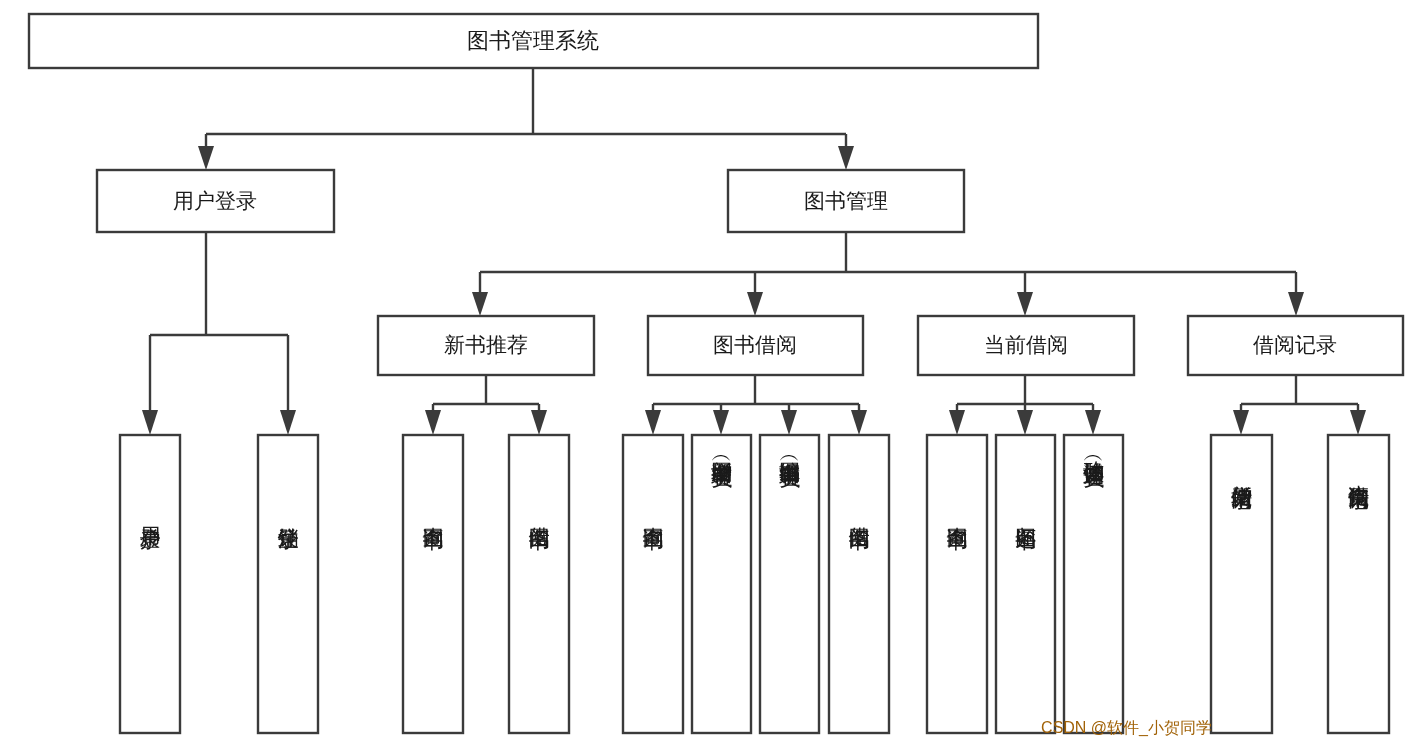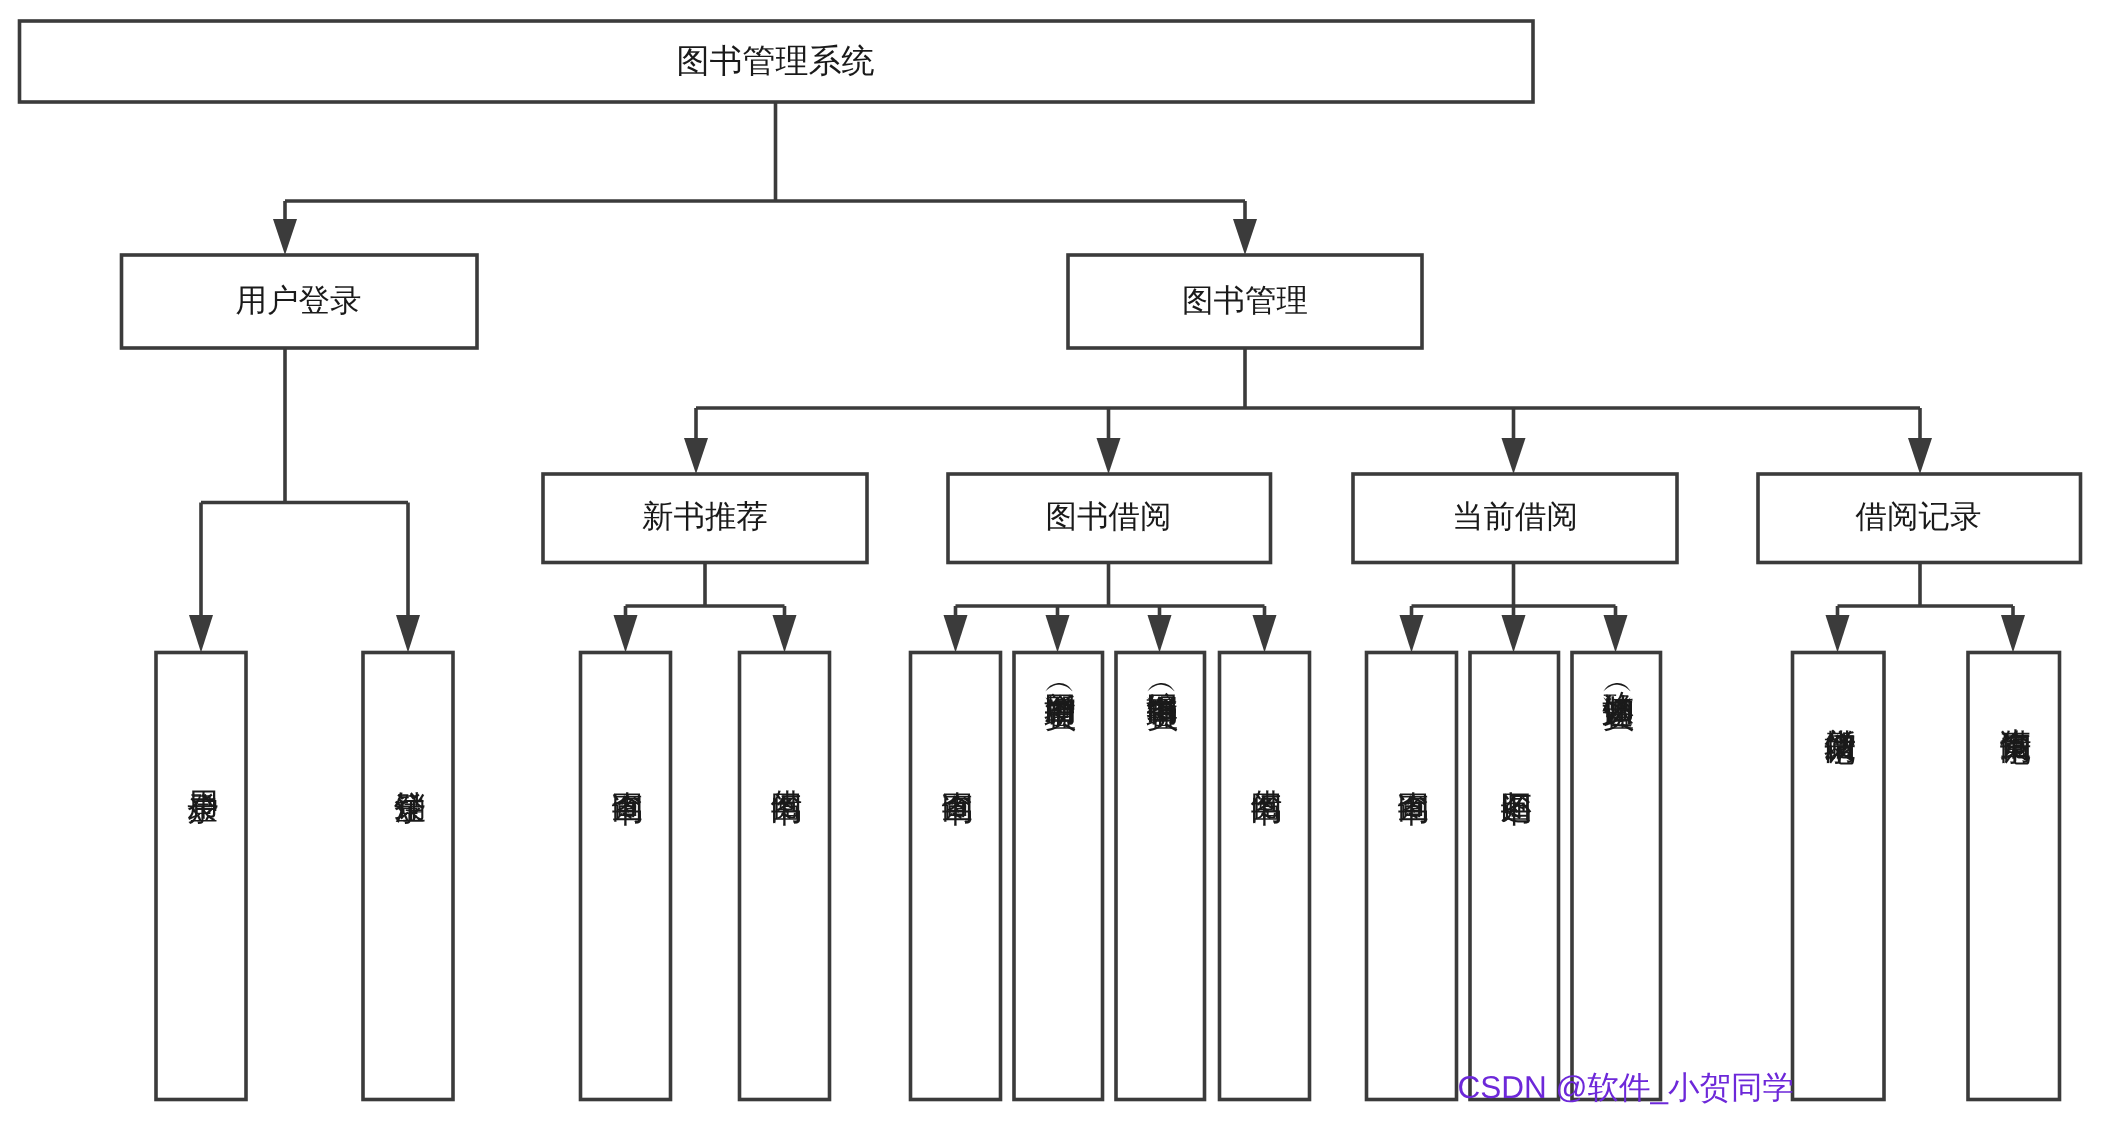--- a/index.html
+++ b/index.html
@@ -9,21 +9,21 @@
   }
   body {
     width: 1405px;
     height: 747px;
     font-family: "Liberation Sans", "DejaVu Sans", sans-serif;
     overflow: hidden;
     position: relative;
   }
   #diagram-root {
     position: absolute;
-    left: 0;
+    left: 16px;
     top: 0;
     width: 1210px;
     height: 747px;
   }
   svg#flow {
     display: block;
     width: 1405px;
     height: 747px;
   }
   .node-rect {
@@ -66,22 +66,22 @@
     line-height: 1.08;
     color: #1a1a1a;
     letter-spacing: 1px;
     white-space: nowrap;
   }
   .watermark {
     position: absolute;
     right: 14px;
     bottom: 8px;
     font-family: "Liberation Sans", "DejaVu Sans", sans-serif;
-    font-size: 21px;
-    color: #6d28d9;
+    font-size: 16px;
+    color: #a16207;
     white-space: nowrap;
     user-select: none;
   }
 </style>
 </head>
 <body>
 
 <div id="diagram-root">
 
   <svg id="flow" viewBox="0 0 1405 747" xmlns="http://www.w3.org/2000/svg">

